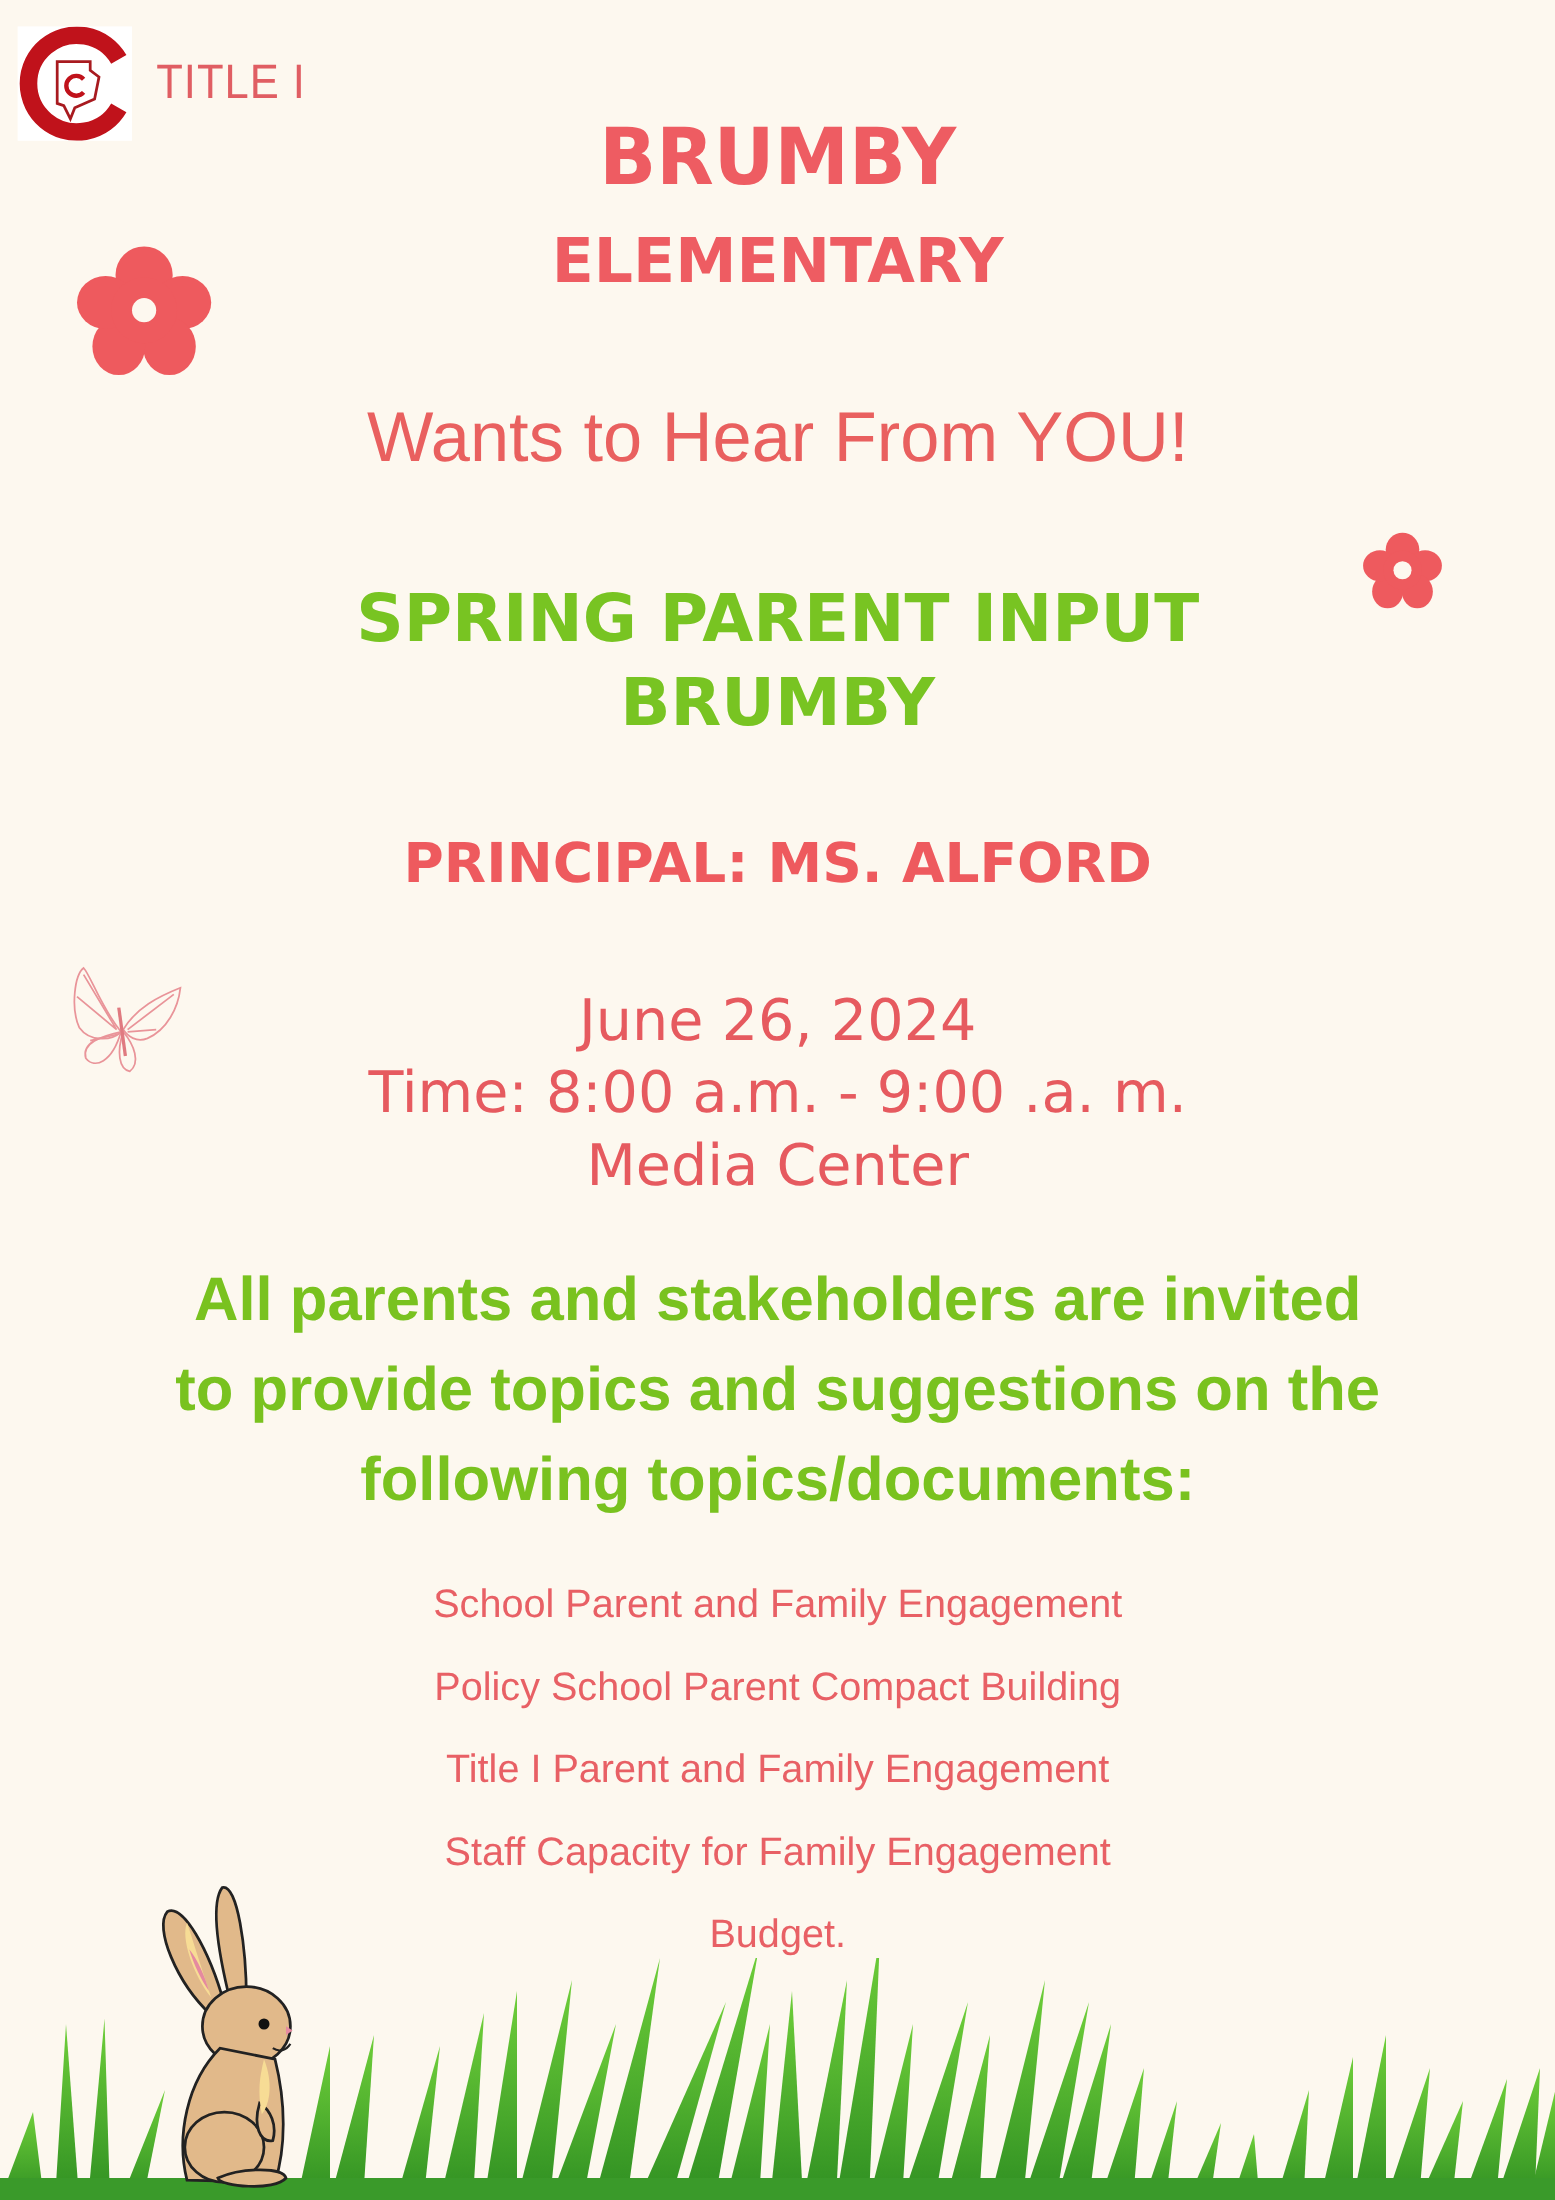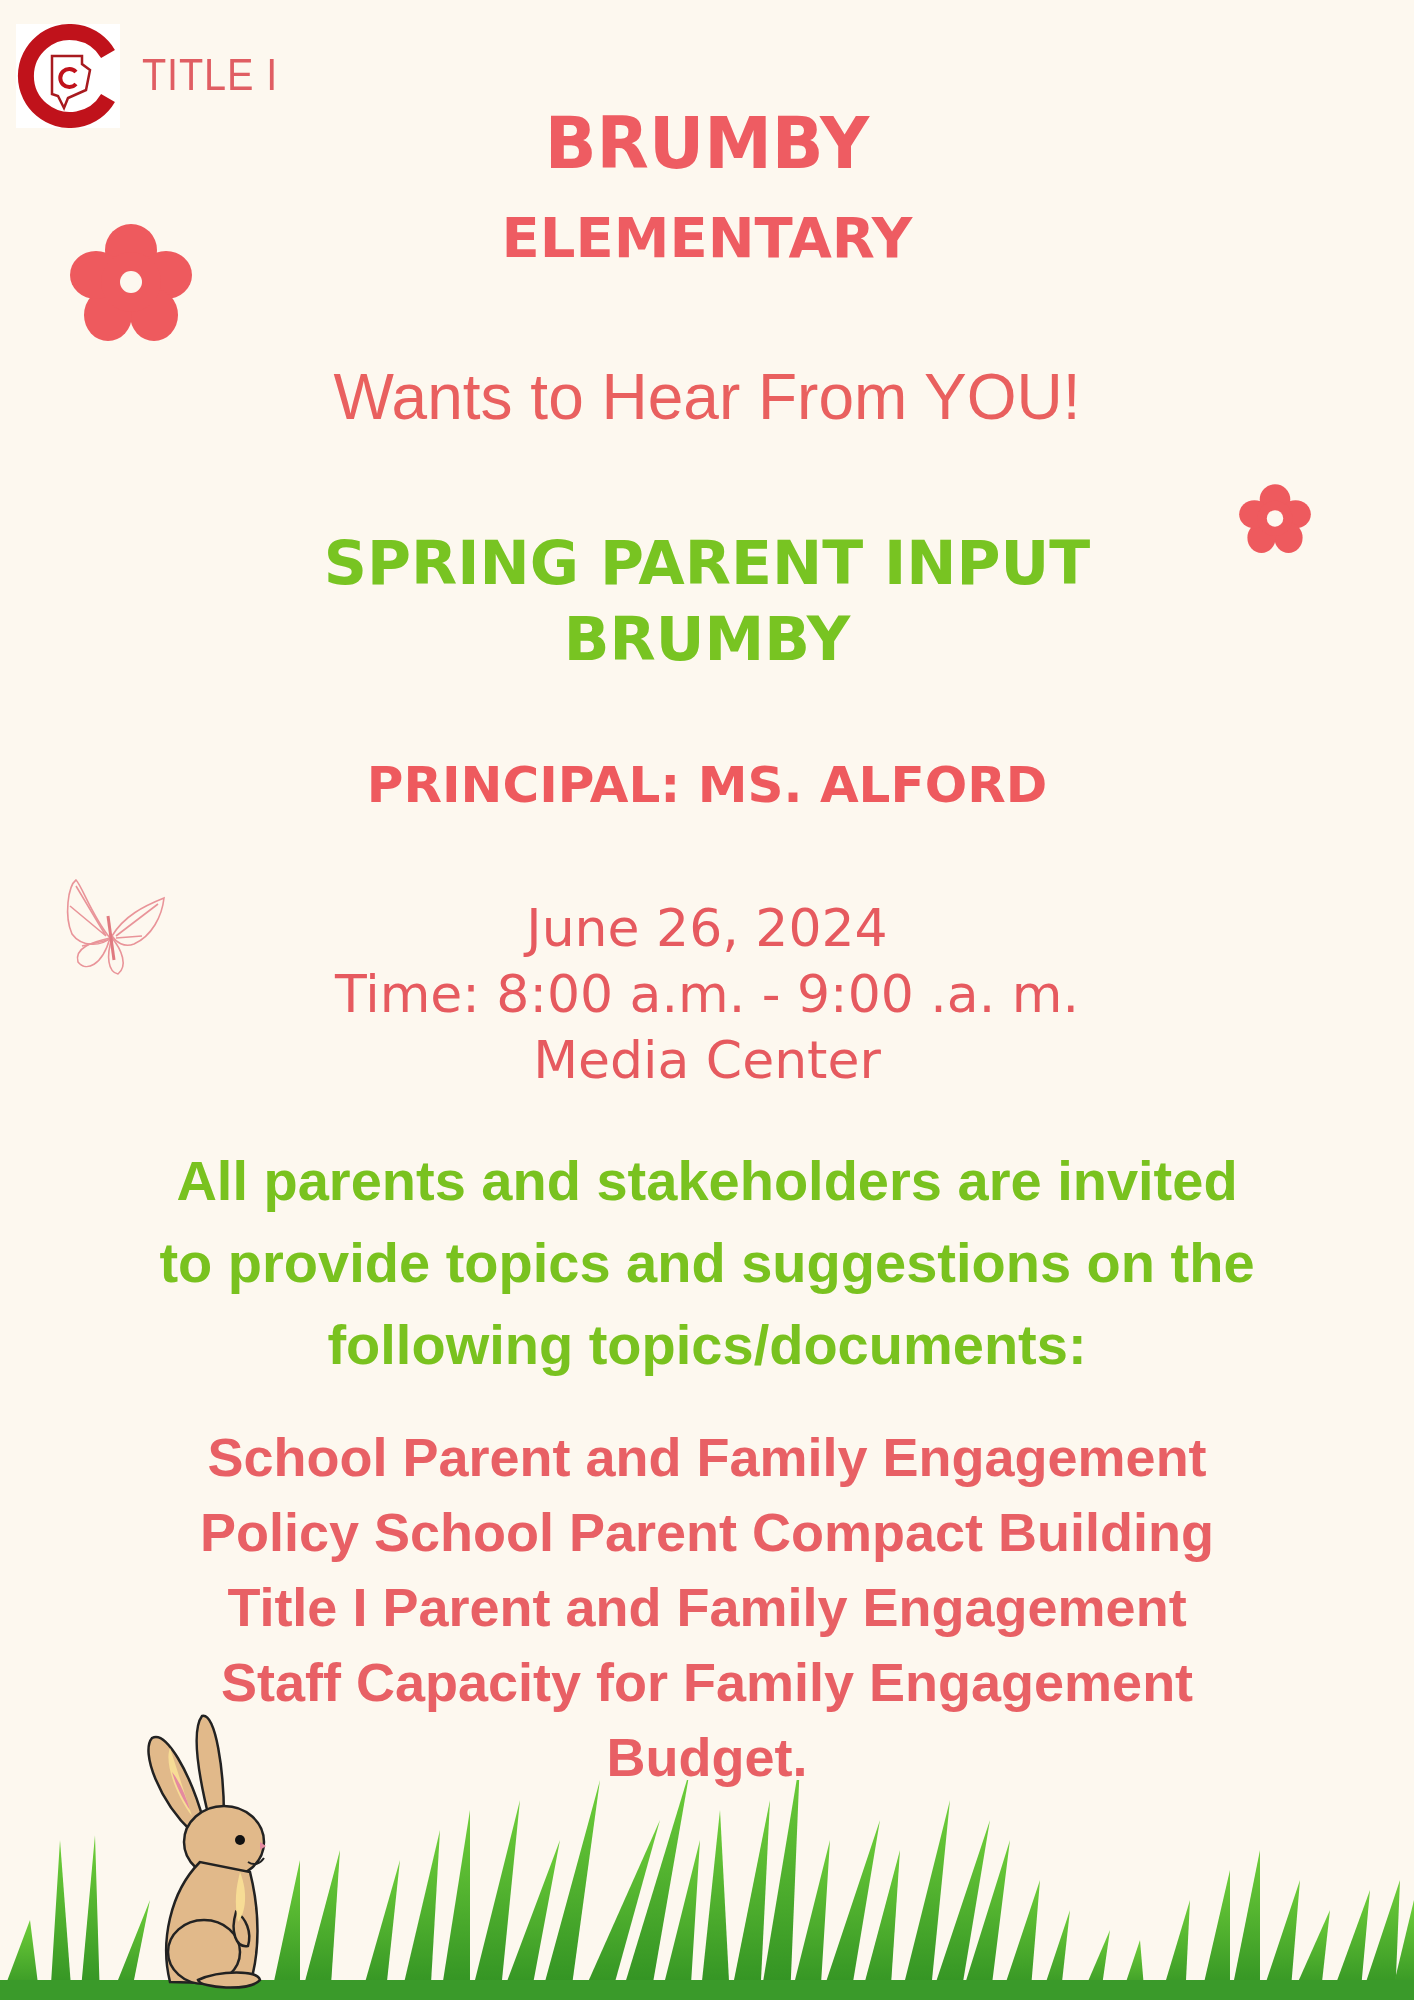--- a/index.html
+++ b/index.html
@@ -24,21 +24,21 @@
   .meeting { top:525px; font-size:60px; color:#78c422; line-height:76px; }
 
   .principal { top:760px; font-size:50px; color:#ee5a5e; line-height:1; }
 
   .details { top:895px; font-size:52px; color:#e65a5f; line-height:66px;
              font-family:"DejaVu Sans", sans-serif; }
 
   .invite { top:1140px; font-size:56px; color:#79c21f; font-weight:bold; line-height:82px;
             font-family:"Liberation Sans", sans-serif; }
 
-  .topics { top:1420px; font-size:54px; color:#e86065; font-weight:bold; line-height:75px;
+  .topics { top:1420px; font-size:36px; color:#e86065; font-weight:normal; line-height:75px;
             font-family:"Liberation Sans", sans-serif; }
   .topics div { white-space:nowrap; }
 </style>
 </head>
 <body>
 
 <div class="abs logo">
   <svg width="104" height="104" viewBox="0 0 104 104">
     <path d="M92 30 A44 44 0 1 0 92 74" fill="none" stroke="#c0121b" stroke-width="16"></path>
     <path d="M36 32 L66 32 L66 40 L74 46 L70 66 L52 74 L48 84 L42 72 L36 70 Z" fill="none" stroke="#a81a1f" stroke-width="2.5"></path>

